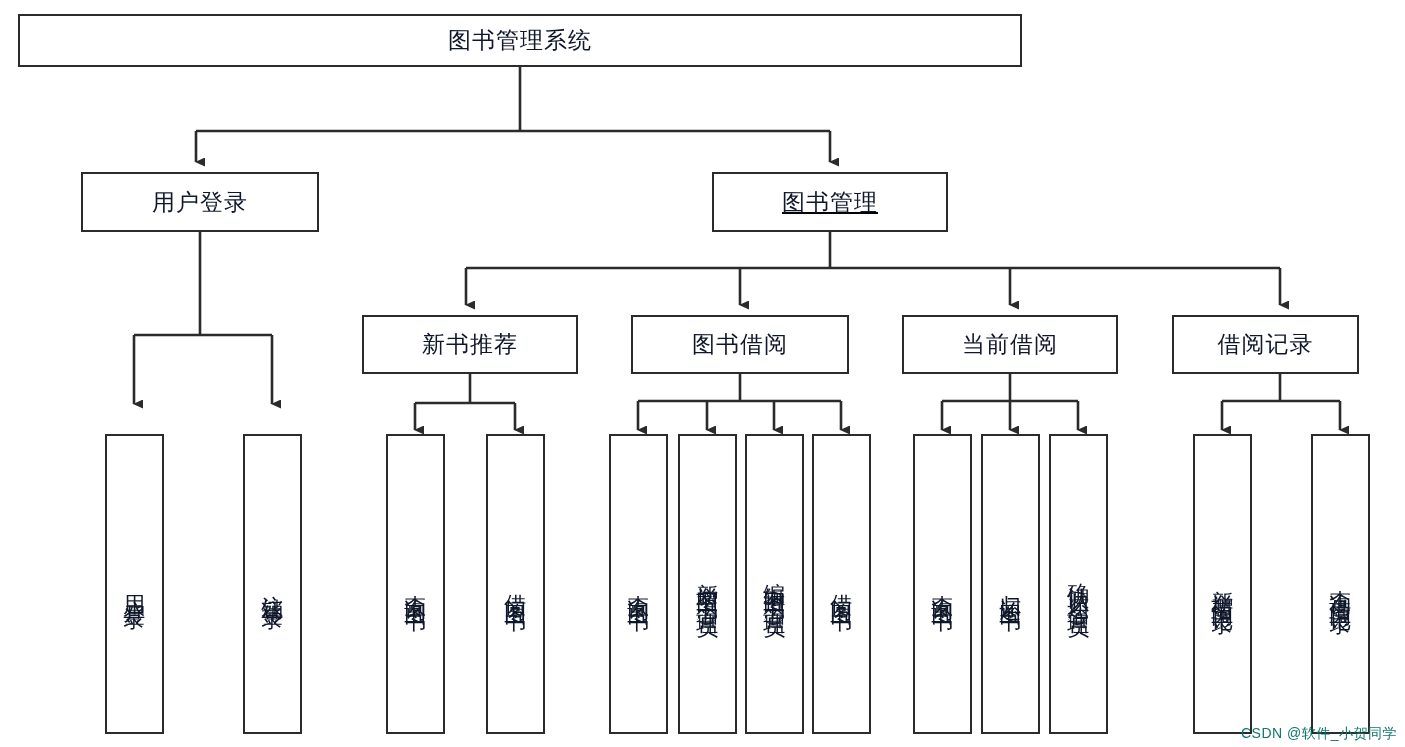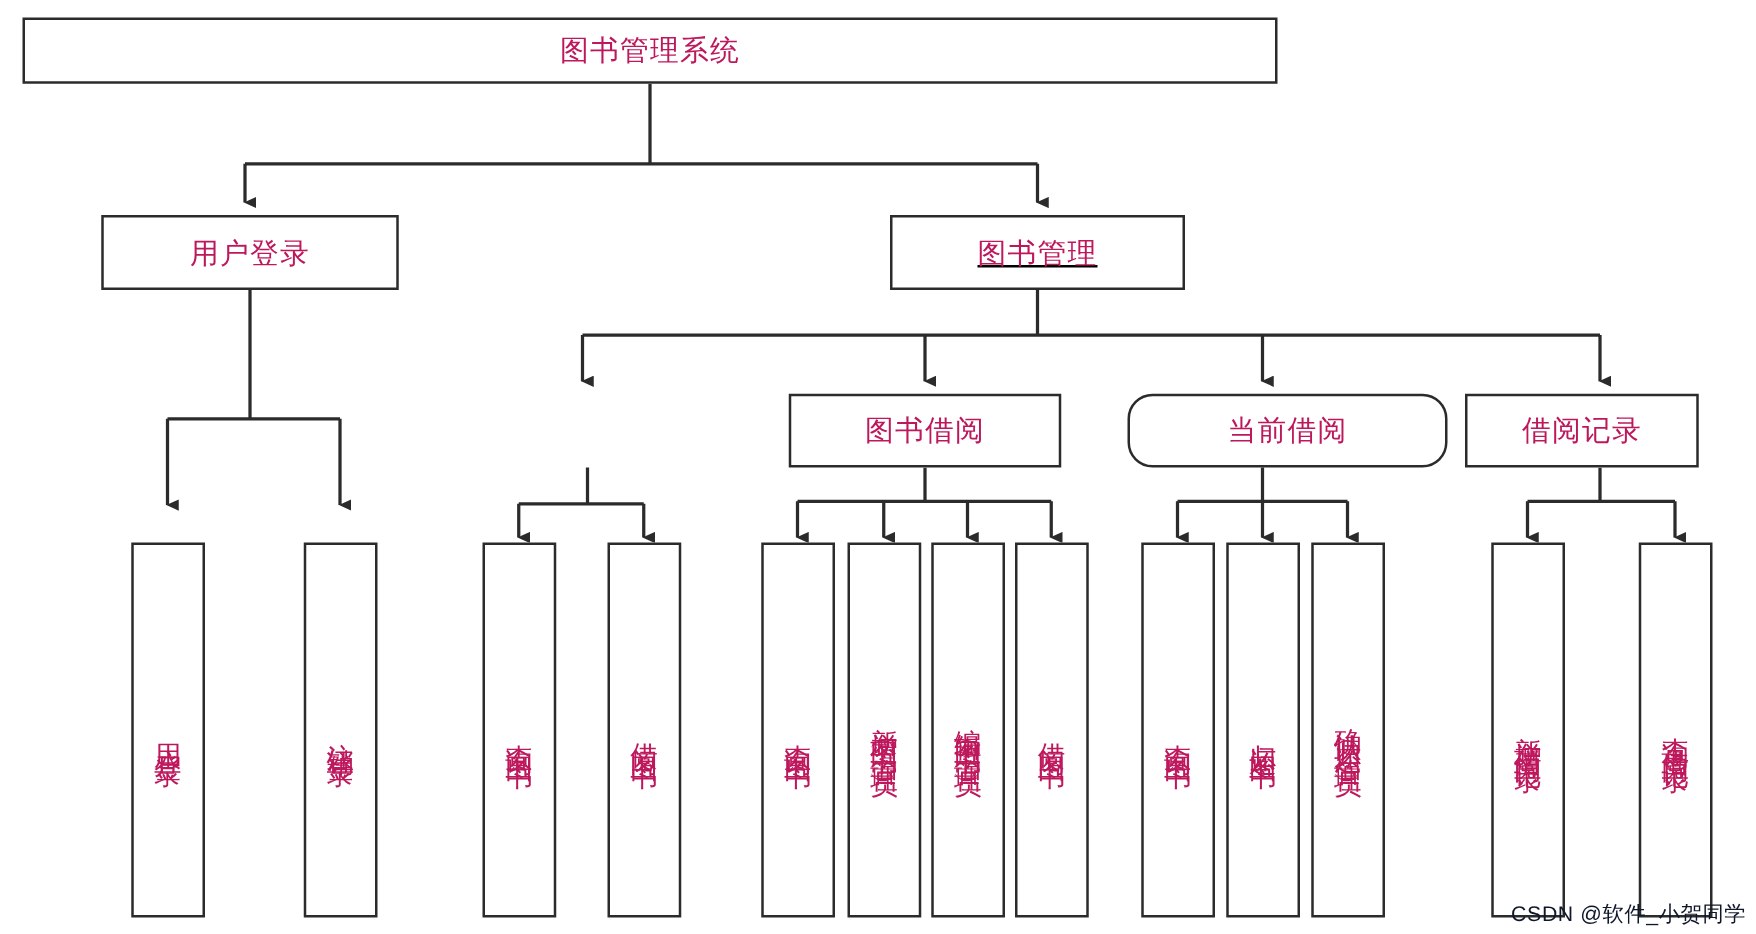--- a/index.html
+++ b/index.html
@@ -28,43 +28,43 @@
     position: absolute;
     box-sizing: border-box;
     border: 2.5px solid #2b2b2b;
     background: #ffffff;
     display: flex;
     align-items: center;
     justify-content: center;
     z-index: 2;
   }
   .node-label {
-    color: #be185d;
+    color: #0f172a;
     font-size: 23px;
     line-height: 1.15;
     letter-spacing: 1px;
     white-space: nowrap;
   }
   .node.vertical .node-label {
     writing-mode: vertical-rl;
     text-orientation: upright;
     letter-spacing: 5px;
     font-size: 22px;
   }
   .node.vertical {
     align-items: center;
     justify-content: center;
     padding-top: 6px;
   }
   .watermark {
     position: absolute;
     right: 8px;
     bottom: 4px;
-    font-size: 17px;
-    color: #0f172a;
+    font-size: 14px;
+    color: #0f766e;
     letter-spacing: 0.5px;
     z-index: 5;
     white-space: nowrap;
   }
 </style>
 </head>
 <body>
 
 <div id="canvas">
 
@@ -122,24 +122,27 @@
     <span class="node-label">图书管理系统</span>
   </div>
 
   <div class="node" style="left:81px; top:172px; width:238px; height:60px;">
     <span class="node-label">用户登录</span>
   </div>
   <div class="node" style="left:712px; top:172px; width:236px; height:60px;text-decoration:underline;">
     <span class="node-label">图书管理</span>
   </div>
 
+  <div class="node" style="left:362px; top:315px; width:216px; height:59px;">
+    <span class="node-label">新书推荐</span>
+  </div>
   <div class="node" style="left:631px; top:315px; width:218px; height:59px;">
     <span class="node-label">图书借阅</span>
   </div>
-  <div class="node" style="left:902px; top:315px; width:256px; height:59px;border-radius:20px;">
+  <div class="node" style="left:902px; top:315px; width:216px; height:59px;">
     <span class="node-label">当前借阅</span>
   </div>
   <div class="node" style="left:1172px; top:315px; width:187px; height:59px;">
     <span class="node-label">借阅记录</span>
   </div>
 
   <div class="node vertical" style="left:105px; top:434px; width:59px; height:300px;">
     <span class="node-label">用户登录</span>
   </div>
   <div class="node vertical" style="left:243px; top:434px; width:59px; height:300px;">

